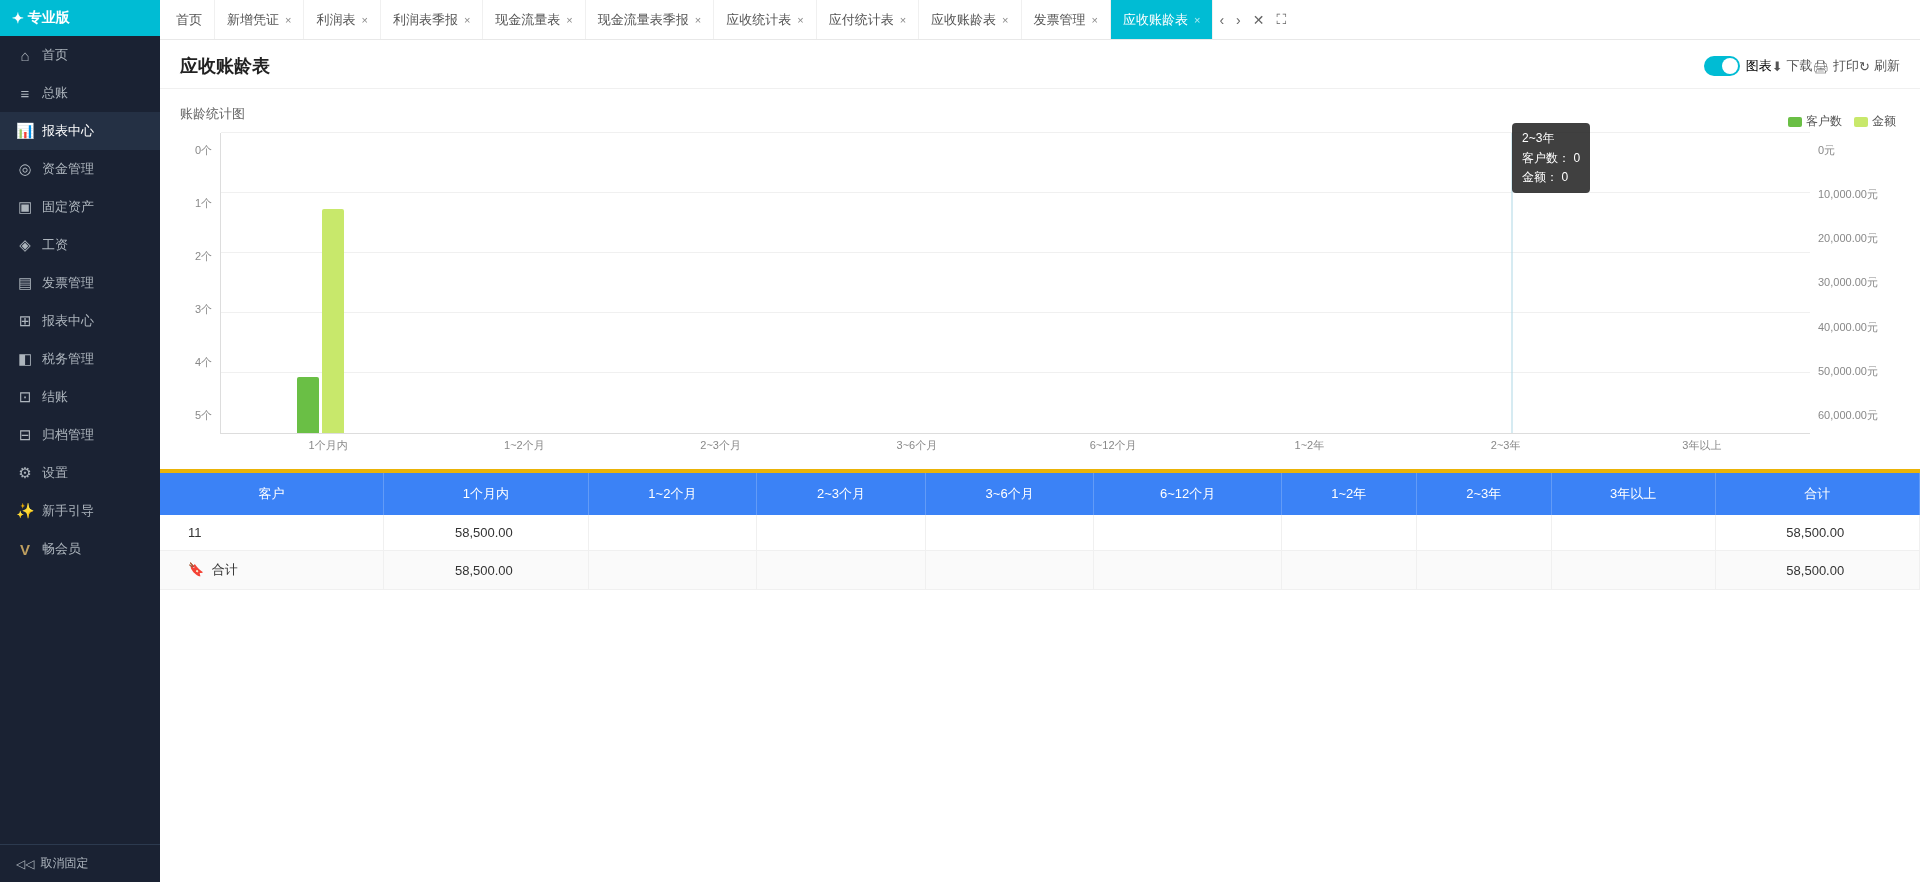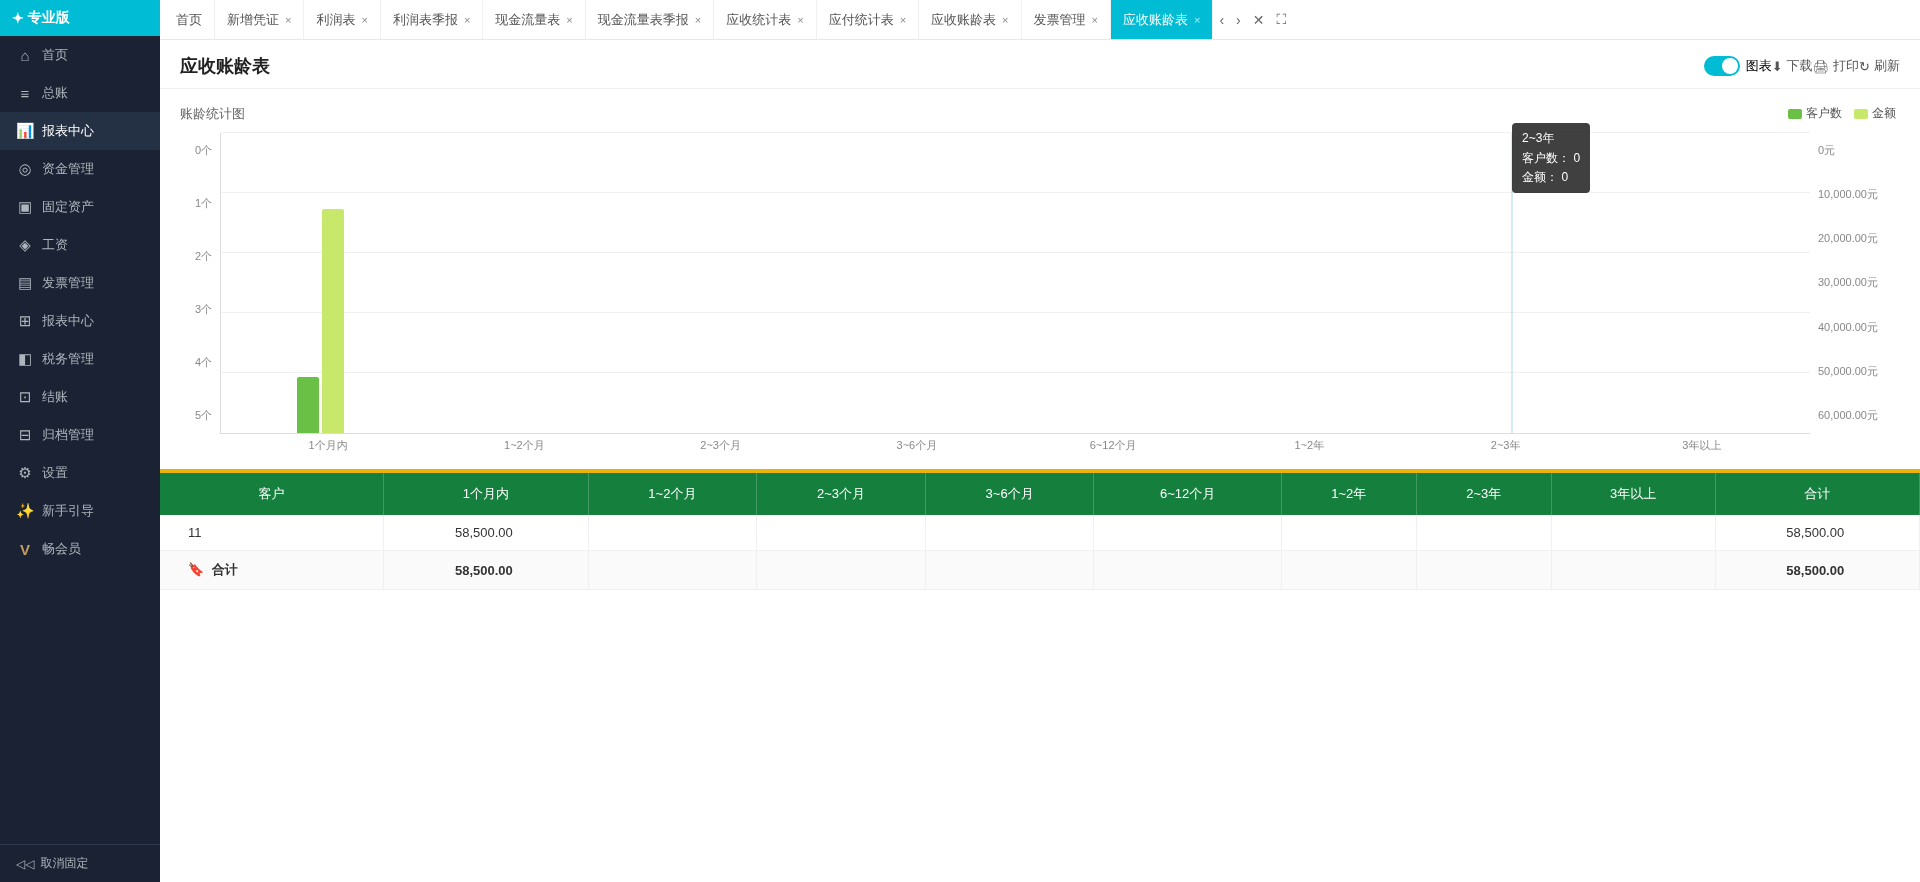--- a/index.html
+++ b/index.html
@@ -172,20 +172,21 @@
       display: flex;
       align-items: center;
       gap: 12px;
       font-size: 12px;
       color: #555;
     }
     .legend-item {
       display: flex;
       align-items: center;
       gap: 4px;
+      margin-top: 8px;
     }
     .legend-dot {
       width: 14px;
       height: 10px;
       border-radius: 2px;
     }
 
     
     .bar-chart-container {
       display: flex;
@@ -287,21 +288,21 @@
       top: 0;
       bottom: 0;
     }
 
     
     .data-table {
       width: 100%;
       border-collapse: collapse;
     }
     .data-table thead tr {
-      background: #15803d;
+      background: #3b82f6;
       color: #fff;
     }
     .data-table thead th {
       padding: 12px 8px;
       font-size: 13px;
       font-weight: normal;
       text-align: center;
       border-right: 1px solid rgba(255,255,255,0.2);
     }
     .data-table tbody tr {
@@ -310,21 +311,21 @@
     .data-table tbody td {
       padding: 10px 8px;
       font-size: 13px;
       text-align: center;
       color: #333;
       border-right: 1px solid #f0f0f0;
     }
     .data-table tbody td:first-child { text-align: left; padding-left: 28px; }
     .data-table tbody td.amount { padding-right: 12px; }
     .total-row td {
-      font-weight: bold;
+      font-weight: normal;
       background: #fafafa;
     }
     .total-icon {
       color: #00bcd4;
       margin-right: 4px;
     }
   </style>
 </head>
 <body>
 

